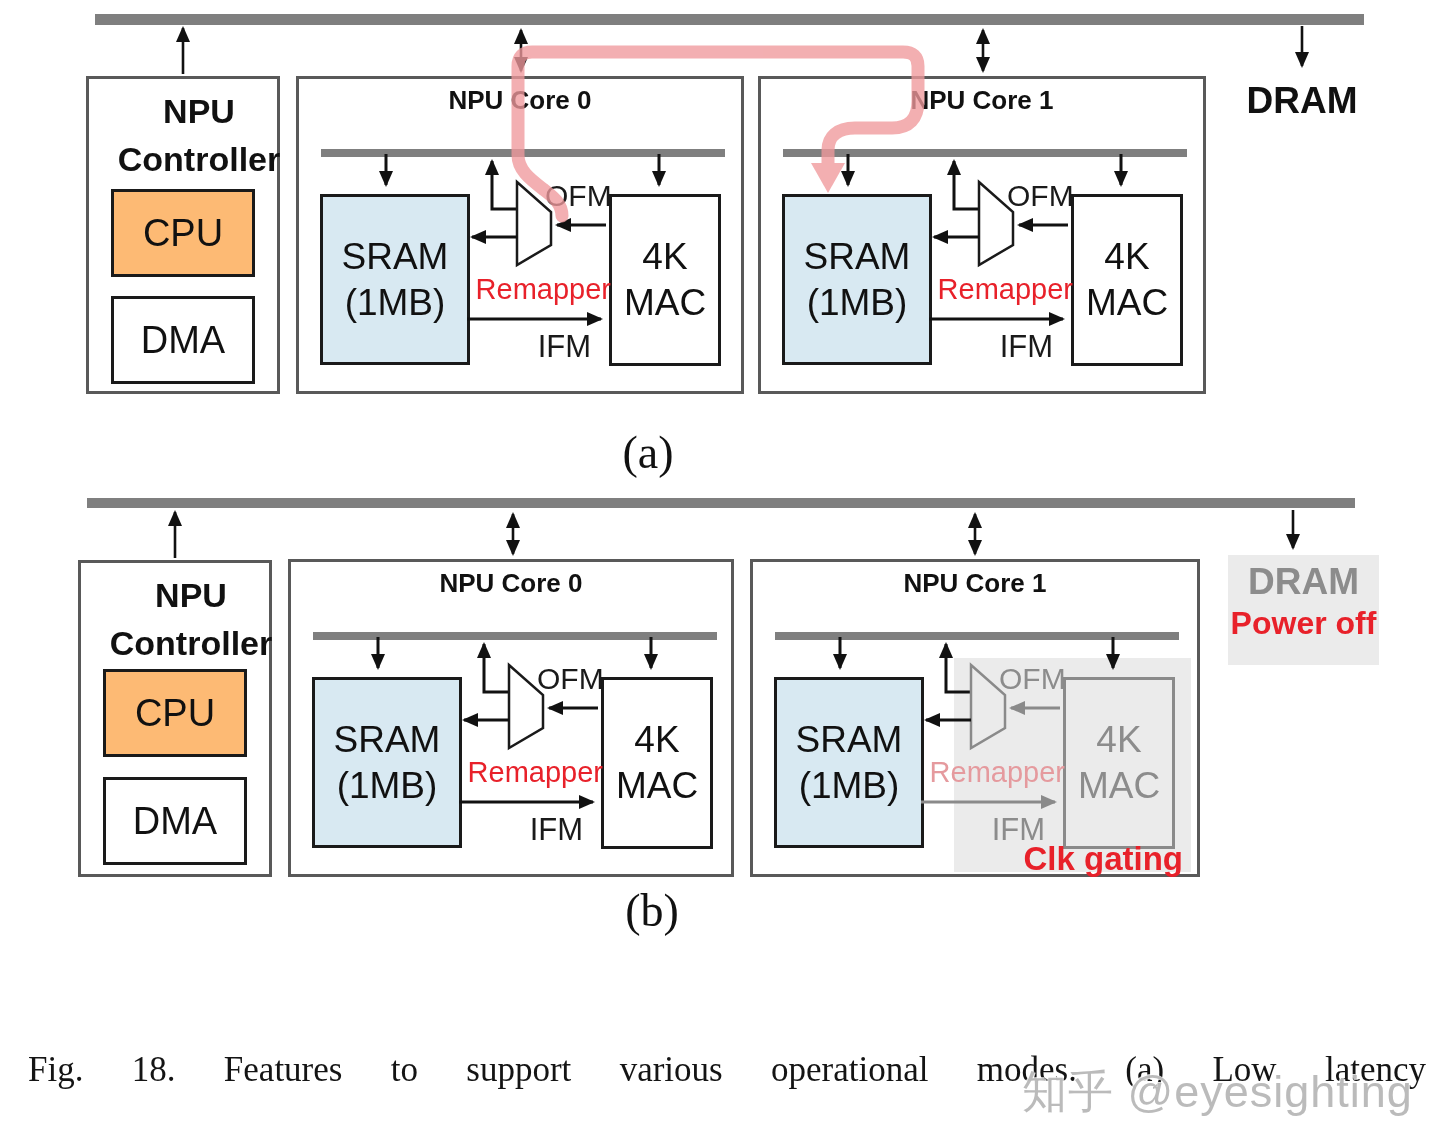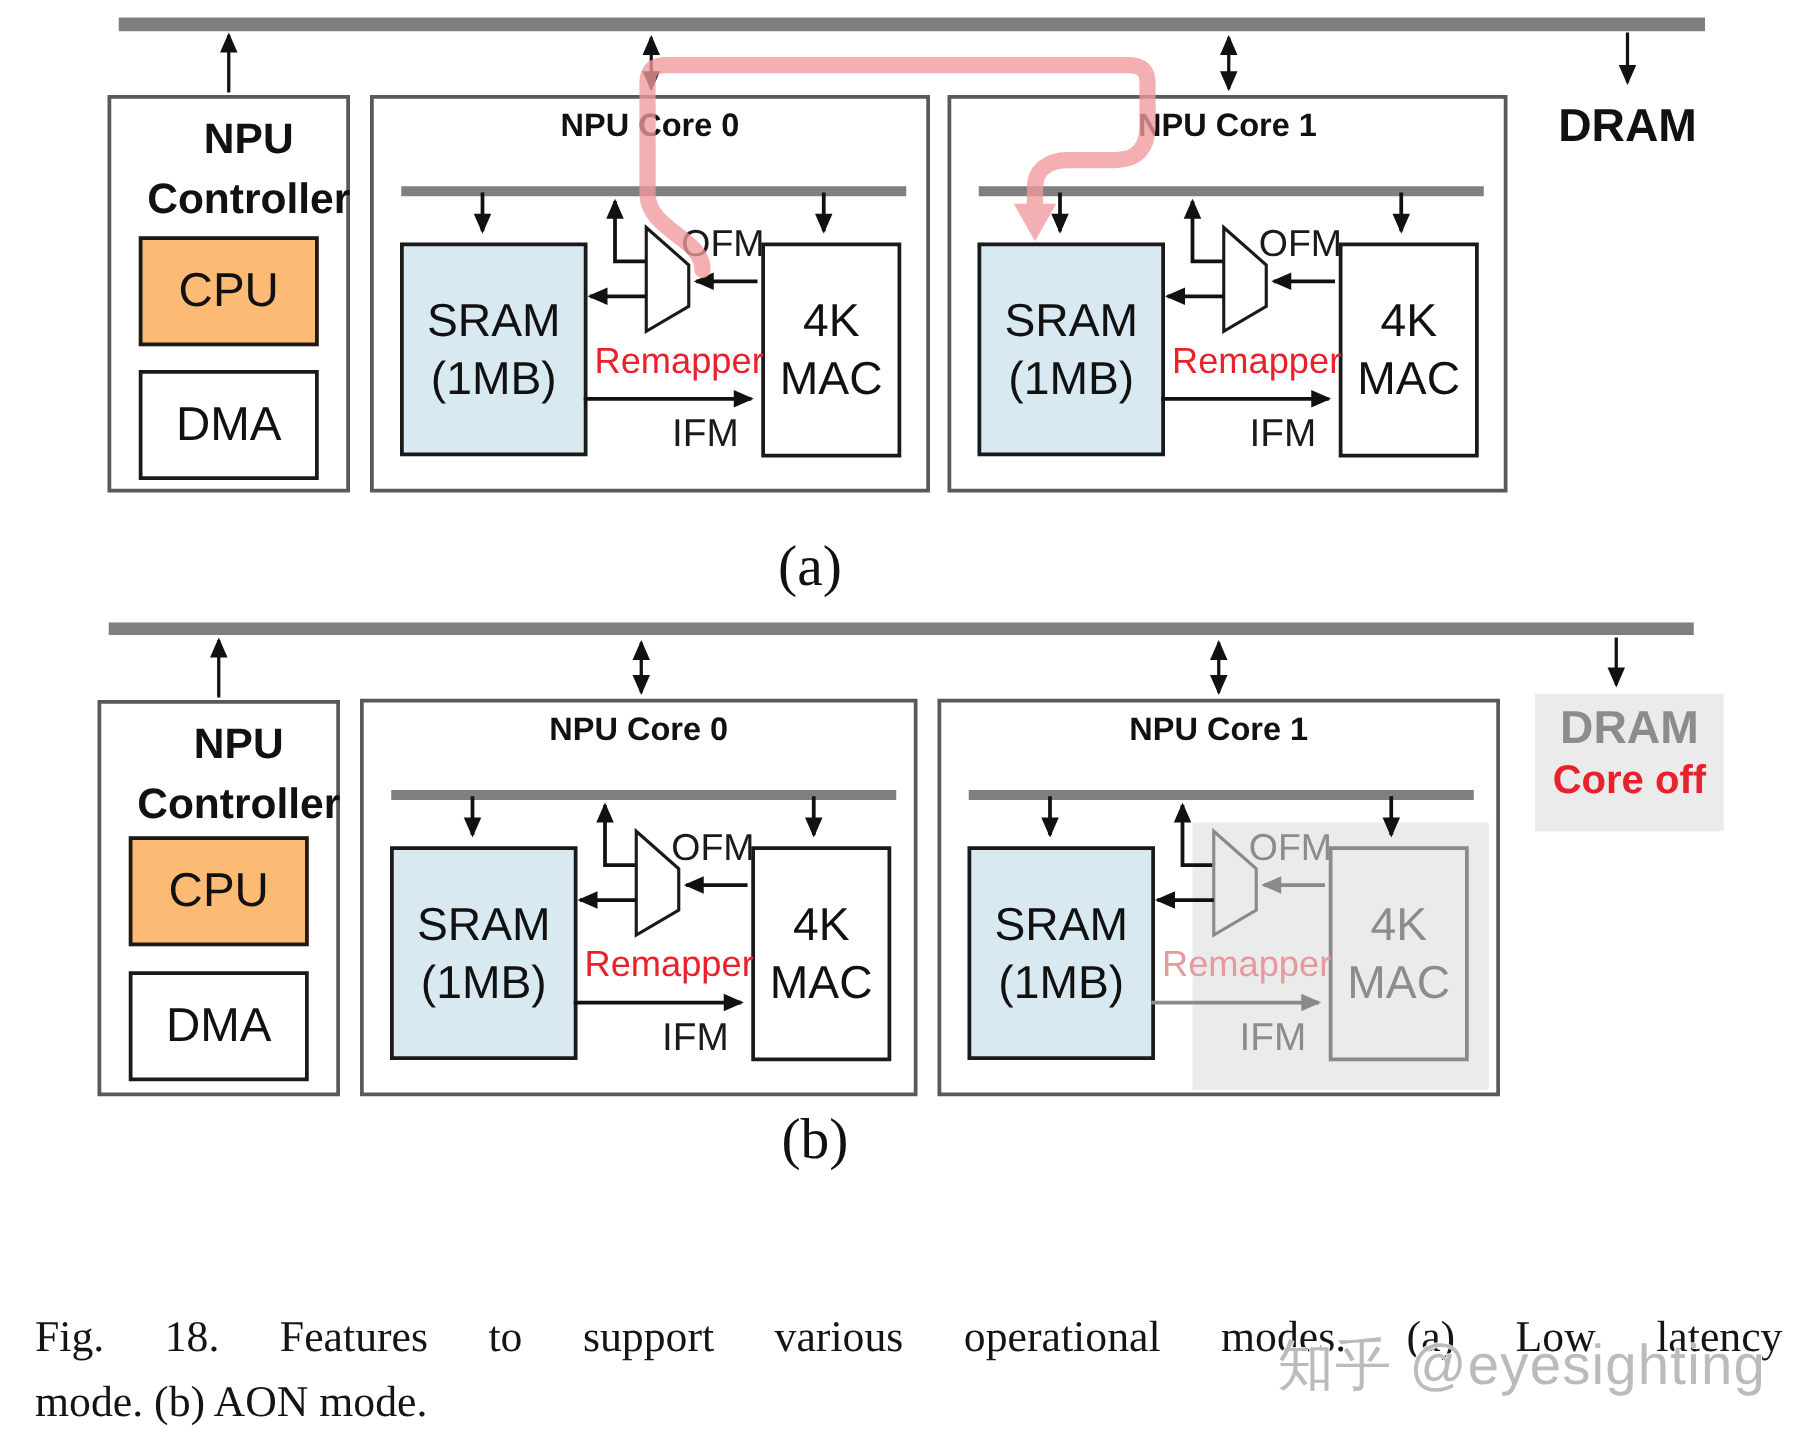--- a/index.html
+++ b/index.html
@@ -135,25 +135,26 @@
       <div>SRAM</div>
       <div>(1MB)</div>
     </div>
     <div class="comp mac-off" style="left:310px; top:115px; width:112px; height:172px;">
       <div>4K</div>
       <div>MAC</div>
     </div>
     <div class="lbl graytx" style="left:246px; top:100px;">OFM</div>
     <div class="lbl lbl-c fadedred" style="left:176px; top:194px; width:136px; font-size:29px;">Remapper</div>
     <div class="lbl lbl-c graytx" style="left:196px; top:250px; width:96px; font-size:31px;">IFM</div>
+    <div class="lbl lbl-c redbold" style="left:190px; top:278px; width:240px; font-size:33px;">Clk gating</div>
   </div>
 
   <div class="panel" style="left:1228px; top:555px; width:151px; height:110px;">
     <div class="abs graytx" style="left:0; top:6px; width:100%; text-align:center; font-weight:700; font-size:37px;">DRAM</div>
-    <div class="abs redbold" style="left:0; top:50px; width:100%; text-align:center; font-size:32px;">Core off</div>
+    <div class="abs redbold" style="left:0; top:50px; width:100%; text-align:center; font-size:32px;">Power off</div>
   </div>
 
   <div class="panel-label serif" style="left:590px; top:884px; width:124px;">(b)</div>
 
   <svg class="overlay" width="1440" height="1147" viewBox="0 0 1440 1147">
     <defs>
       <marker id="ab" orient="auto-start-reverse" markerUnits="userSpaceOnUse" markerWidth="18" markerHeight="16" refX="15" refY="8">
         <path d="M1,1 L17,8 L1,15 Z" fill="#111"></path>
       </marker>
       <marker id="ag" orient="auto-start-reverse" markerUnits="userSpaceOnUse" markerWidth="18" markerHeight="16" refX="15" refY="8">
@@ -196,16 +197,15 @@
       <path d="M363,78 V109" fill="none" stroke="#111" stroke-width="3" marker-end="url(#ab)"></path>
     </g>
 
     <g opacity="0.78">
       <path d="M562,216 C562,203 552,196 543,189 C530,179 518,170 518,155 L518,66 Q518,52 532,52 L903,52 Q918,52 918,66 L918,101 C918,119 909,128 892,128 L855,128 C837,128 828,137 828,150 L828,166" fill="none" stroke="#f0999c" stroke-width="13" stroke-linecap="round" stroke-linejoin="round"></path>
       <polygon points="811,163 845,163 828,193" fill="#f0999c"></polygon>
     </g>
   </svg>
 
   <div id="cap1" class="caption serif">Fig. 18. Features to support various operational modes. (a) Low latency</div>
-  <div id="cap2" class="caption serif">mode. (b) AON mode.</div>
   <div id="wm">知乎 @eyesighting</div>
 
 </div>
 
 </body></html>

